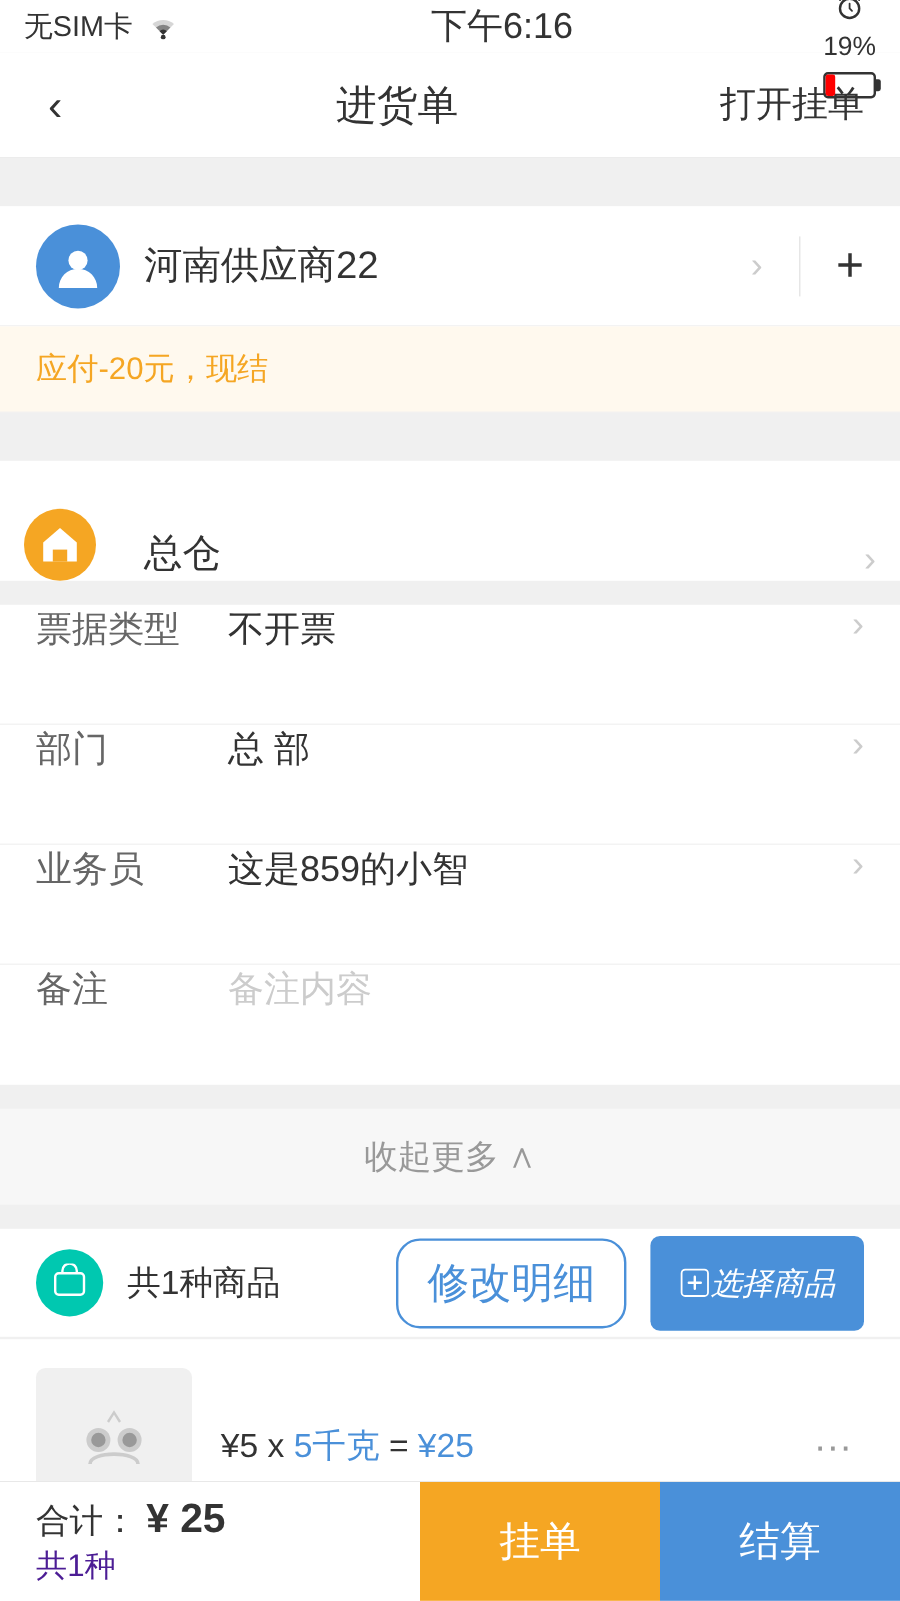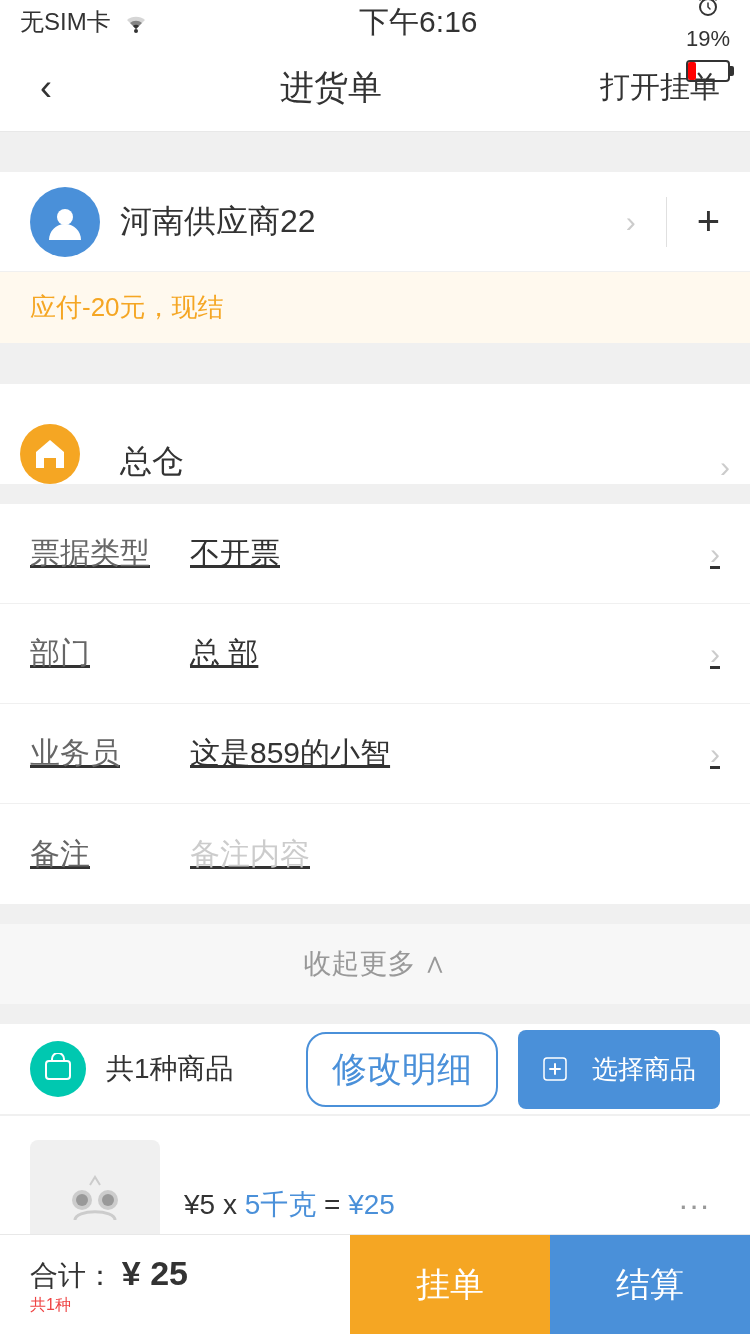--- a/index.html
+++ b/index.html
@@ -171,25 +171,23 @@
       font-size: 30px;
     }
 
     
     .form-section {
       margin-top: 20px;
       background: #fff;
     }
     .form-row {
       display: flex;
-      align-items: center;
       padding: 0 30px;
       height: 100px;
       border-bottom: 1px solid #f0f0f0;
-      text-decoration: underline;
     }
     .form-row:last-child { border-bottom: none; }
     .form-label {
       font-size: 30px;
       color: #666;
       width: 120px;
       flex-shrink: 0;
     }
     .form-value {
       flex: 1;
@@ -256,21 +254,22 @@
     .btn-solid {
       background: #4a90d9;
       color: #fff;
       border: none;
       border-radius: 8px;
       padding: 22px 24px;
       font-size: 26px;
       cursor: pointer;
       display: flex;
       align-items: center;
-      gap: 24px;
+      gap: 0;
+      font-style: italic;
     }
 
     
     .product-item {
       background: #fff;
       margin-top: 2px;
       display: flex;
       align-items: center;
       padding: 24px 30px;
       gap: 24px;
@@ -328,22 +327,22 @@
     }
     .total-line {
       font-size: 28px;
       color: #333;
     }
     .total-amount {
       font-weight: bold;
       font-size: 34px;
     }
     .total-sub {
-      font-size: 16px;
-      color: #ef4444;
+      font-size: 26px;
+      color: #4c1d95;
     }
     .btn-hang {
       width: 200px;
       background: #f5a623;
       color: #fff;
       font-size: 34px;
       display: flex;
       align-items: center;
       justify-content: center;
       cursor: pointer;

